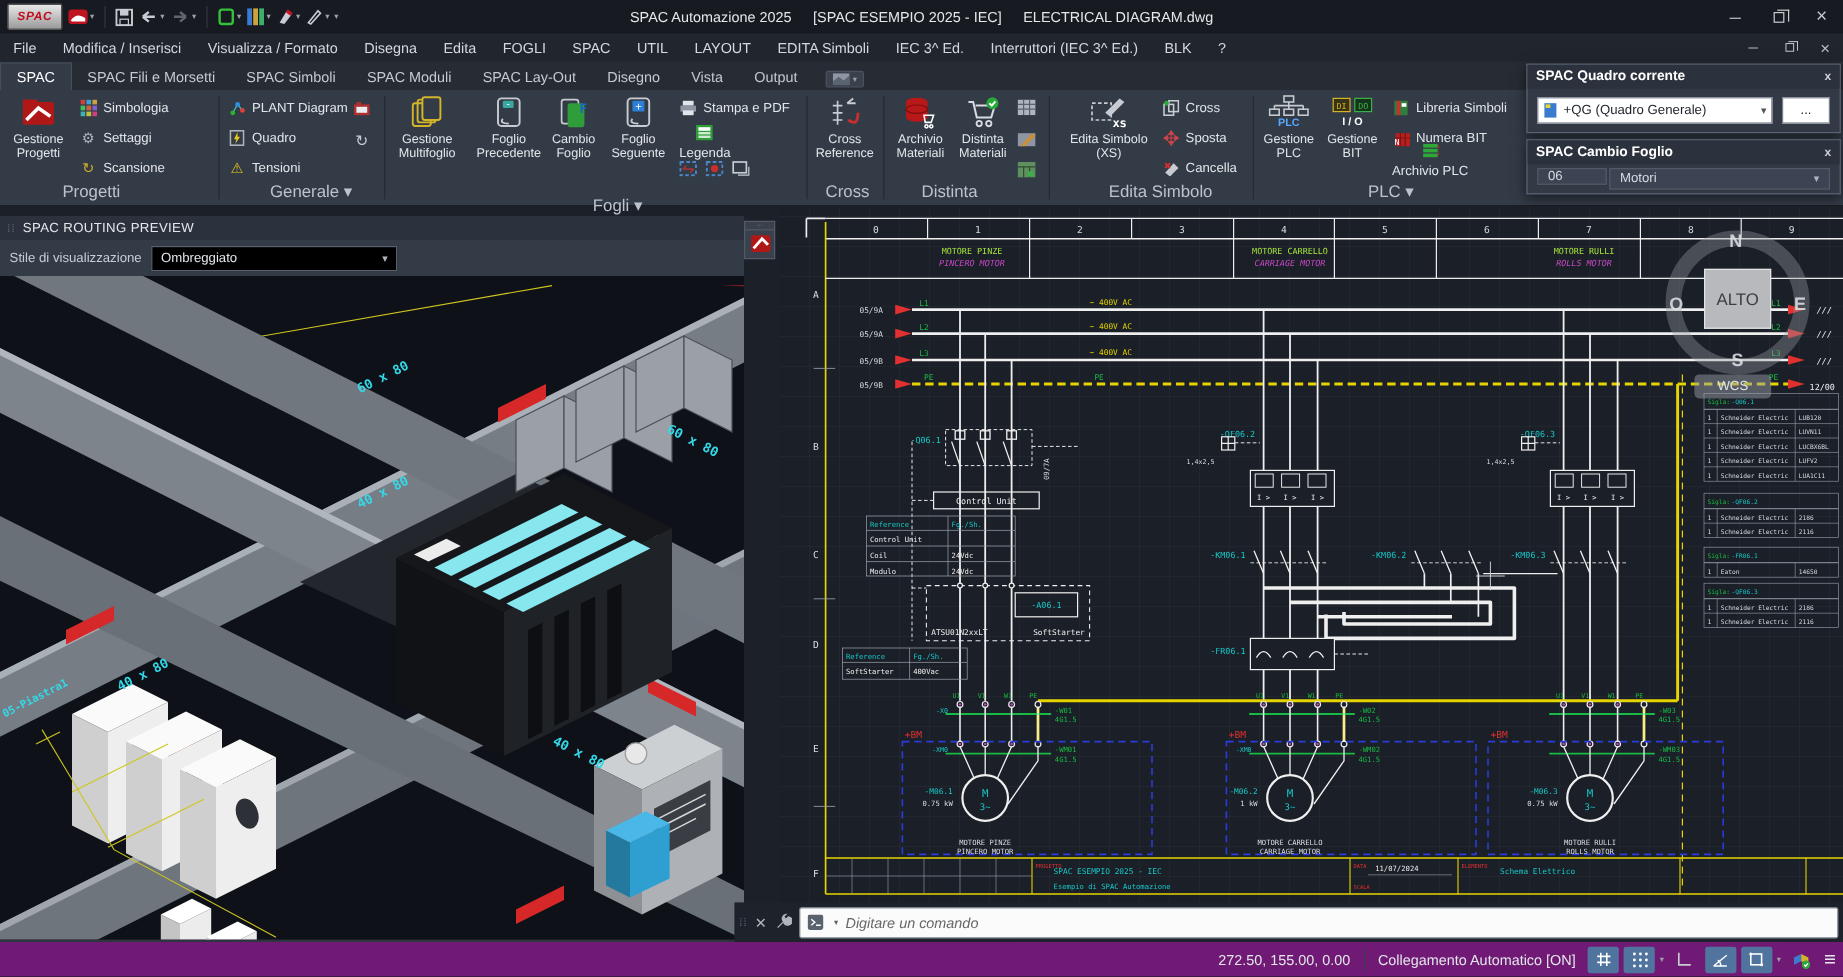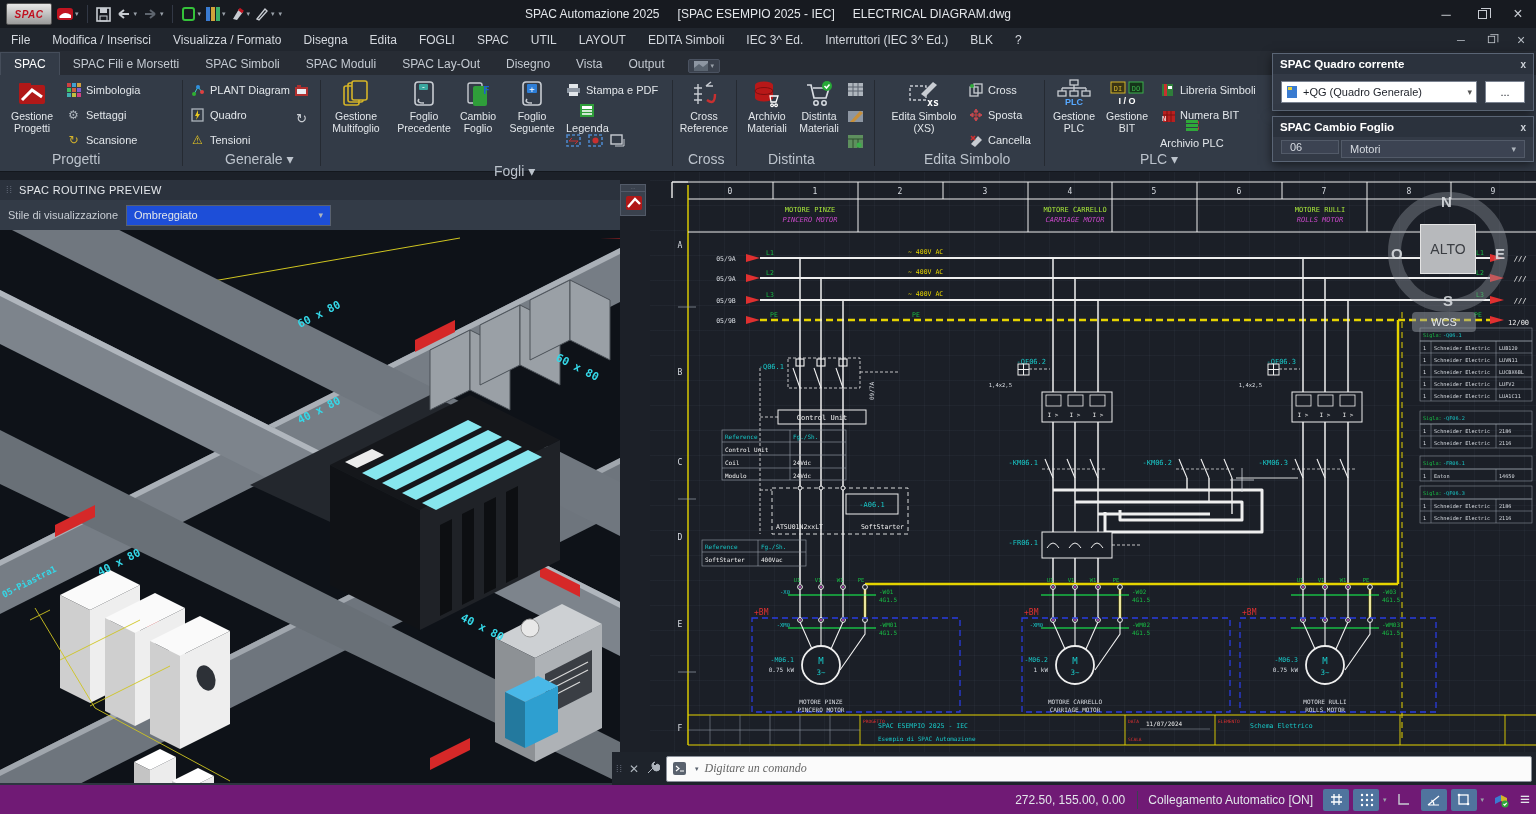--- a/index.html
+++ b/index.html
@@ -38,33 +38,33 @@
   
   .fpanel{position:absolute;left:1272px;width:262px;background:#333a46;border:1px solid #5a6575;box-shadow:0 3px 10px rgba(0,0,0,.55);}
   .ptitle{height:20px;display:flex;align-items:center;padding:0 7px;font-size:11.5px;font-weight:bold;color:#fff;background:#2b323d;}
   .pclose{margin-left:auto;font-size:10px;color:#cfd4da;font-weight:bold;}
   .combo{display:flex;align-items:center;height:22px;background:#fff;border:1px solid #7a8290;color:#1c2028;font-size:11px;padding:0 4px;gap:5px;}
   .chev{margin-left:auto;color:#555;font-size:9px;}
   
   #preview{left:0;top:180px;width:620px;height:605px;background:#2e3540;}
   #pvhead{height:20px;background:#2b323d;display:flex;align-items:center;padding:0 6px;font-size:11px;color:#e4e7eb;letter-spacing:.3px;}
   #pvctrl{height:30px;display:flex;align-items:center;gap:8px;padding:0 8px;font-size:11px;color:#c8cdd4;background:#333b47;}
-  #pvdrop{width:205px;height:21px;background:#1d4ed8;border:1px solid #59616f;display:flex;align-items:center;padding:0 7px;color:#e2e6ea;}
+  #pvdrop{width:205px;height:21px;background:#000000;border:1px solid #59616f;display:flex;align-items:center;padding:0 7px;color:#e2e6ea;}
   
   #canvas{left:650px;top:172px;width:886px;height:583px;background:#1b1f27;
     background-image:repeating-linear-gradient(0deg,transparent 0 24px,rgba(160,180,210,.045) 24px 25px),repeating-linear-gradient(90deg,transparent 0 24px,rgba(160,180,210,.045) 24px 25px);}
   svg text{font-family:"DejaVu Sans Mono","Liberation Mono",monospace;}
   .cube-ring{position:absolute;left:1388px;top:192px;width:120px;height:120px;border:13px solid rgba(150,155,162,.38);border-radius:50%;}
   .cube-letter{position:absolute;color:rgba(225,228,232,.85);font-weight:bold;font-size:15px;}
   .alto{position:absolute;left:1420px;top:224px;width:56px;height:50px;background:#b7b9bc;border:1px solid #e4e4e4;color:#3a3d42;display:flex;align-items:center;justify-content:center;font-size:14px;}
   .wcs{position:absolute;left:1412px;top:312px;width:64px;height:20px;background:rgba(150,156,164,.5);border-radius:4px;color:#e2e5e9;display:flex;align-items:center;justify-content:center;font-size:11px;}
   
   #cmdrow{left:612px;top:752px;width:924px;height:33px;background:#1e232b;display:flex;align-items:center;gap:6px;padding:0 4px;}
   #cmdbox{flex:1;height:26px;background:#fbfbfb;border:1px solid #8a9099;border-radius:2px;display:flex;align-items:center;gap:6px;padding:0 6px;color:#555;}
-  #cmdtext{font-family:Liberation Serif, serif;font-style:italic;font-size:12px;color:#666;}
+  #cmdtext{font-family:Liberation Sans, sans-serif;font-style:italic;font-size:12px;color:#666;}
   #statusbar{left:0;top:785px;width:1536px;height:29px;background:#701a75;display:flex;align-items:center;justify-content:flex-end;gap:4px;padding:0 6px;font-size:12px;}
   .sbtn{height:22px;min-width:26px;display:flex;align-items:center;justify-content:center;border-radius:2px;padding:0 3px;}
   .sbtn.on{background:#50749e;}
   .grip{color:#6a7280;font-size:9px;letter-spacing:1px;}
 </style>
 </head>
 <body>
 
 <div id="app">
 

